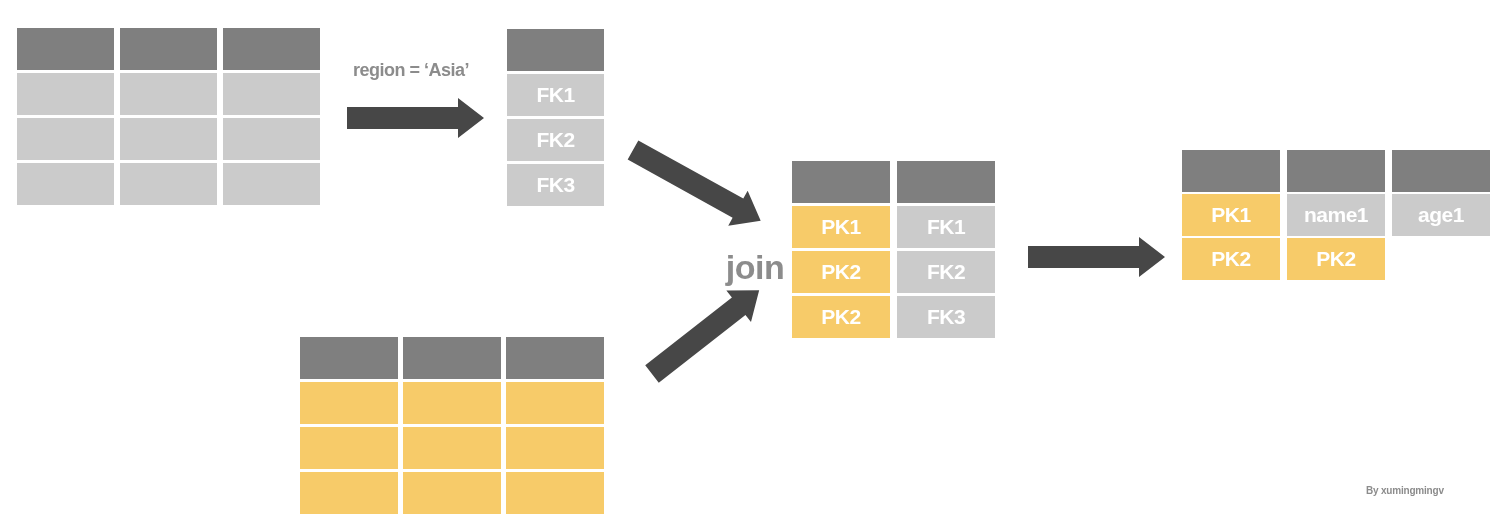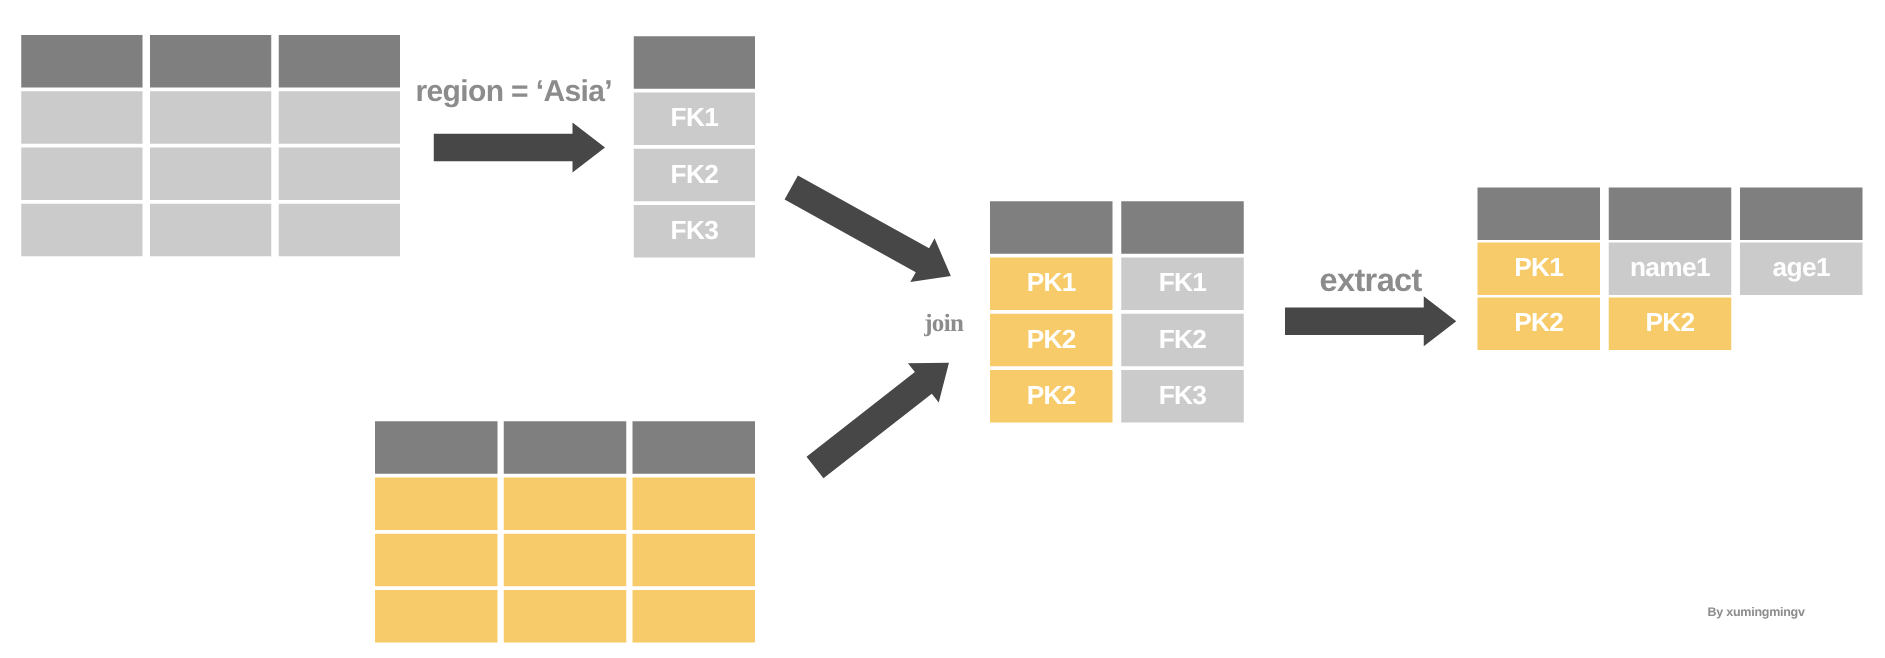--- a/index.html
+++ b/index.html
@@ -40,22 +40,22 @@
   .arrows polygon { fill: var(--arrow, #474747); }
 
   .lbl {
     position: absolute;
     font-weight: 700;
     color: var(--label, #8c8c8c);
     text-align: center;
     letter-spacing: -0.5px;
     white-space: nowrap;
   }
-  .lbl.filter  { left: 326px; top: 60px;  width: 170px; font-size: 24px; }
-  .lbl.join    { left: 725px; top: 248px; width: 60px;  font-size: 20px; font-family: Liberation Serif, serif; }
+  .lbl.filter  { left: 326px; top: 60px;  width: 170px; font-size: 18px; }
+  .lbl.join    { left: 725px; top: 248px; width: 60px;  font-size: 34px; }
   .lbl.extract { left: 1044px; top: 209px; width: 105px; font-size: 26px; }
   .credit {
     position: absolute;
     left: 1366px; top: 485px;
     font-weight: 700;
     font-size: 10px;
     color: var(--label, #8c8c8c);
     letter-spacing: -0.2px;
   }
 </style>
@@ -116,21 +116,20 @@
     <div class="cell head"></div>
     <div class="cell head"></div>
     <div class="cell yellow">PK1</div>
     <div class="cell gray">FK1</div>
     <div class="cell yellow">PK2</div>
     <div class="cell gray">FK2</div>
     <div class="cell yellow">PK2</div>
     <div class="cell gray">FK3</div>
   </div>
 
-  <div class="lbl extract">extract</div>
 
   <div class="tbl" style="left:1182px; top:150px; grid-template-columns:repeat(3,98px); grid-template-rows:42px repeat(3,42px); column-gap:7px; row-gap:2px;">
     <div class="cell head"></div>
     <div class="cell head"></div>
     <div class="cell head"></div>
     <div class="cell yellow">PK1</div>
     <div class="cell gray">name1</div>
     <div class="cell gray">age1</div>
     <div class="cell yellow">PK2</div>
     <div class="cell yellow">PK2</div>

